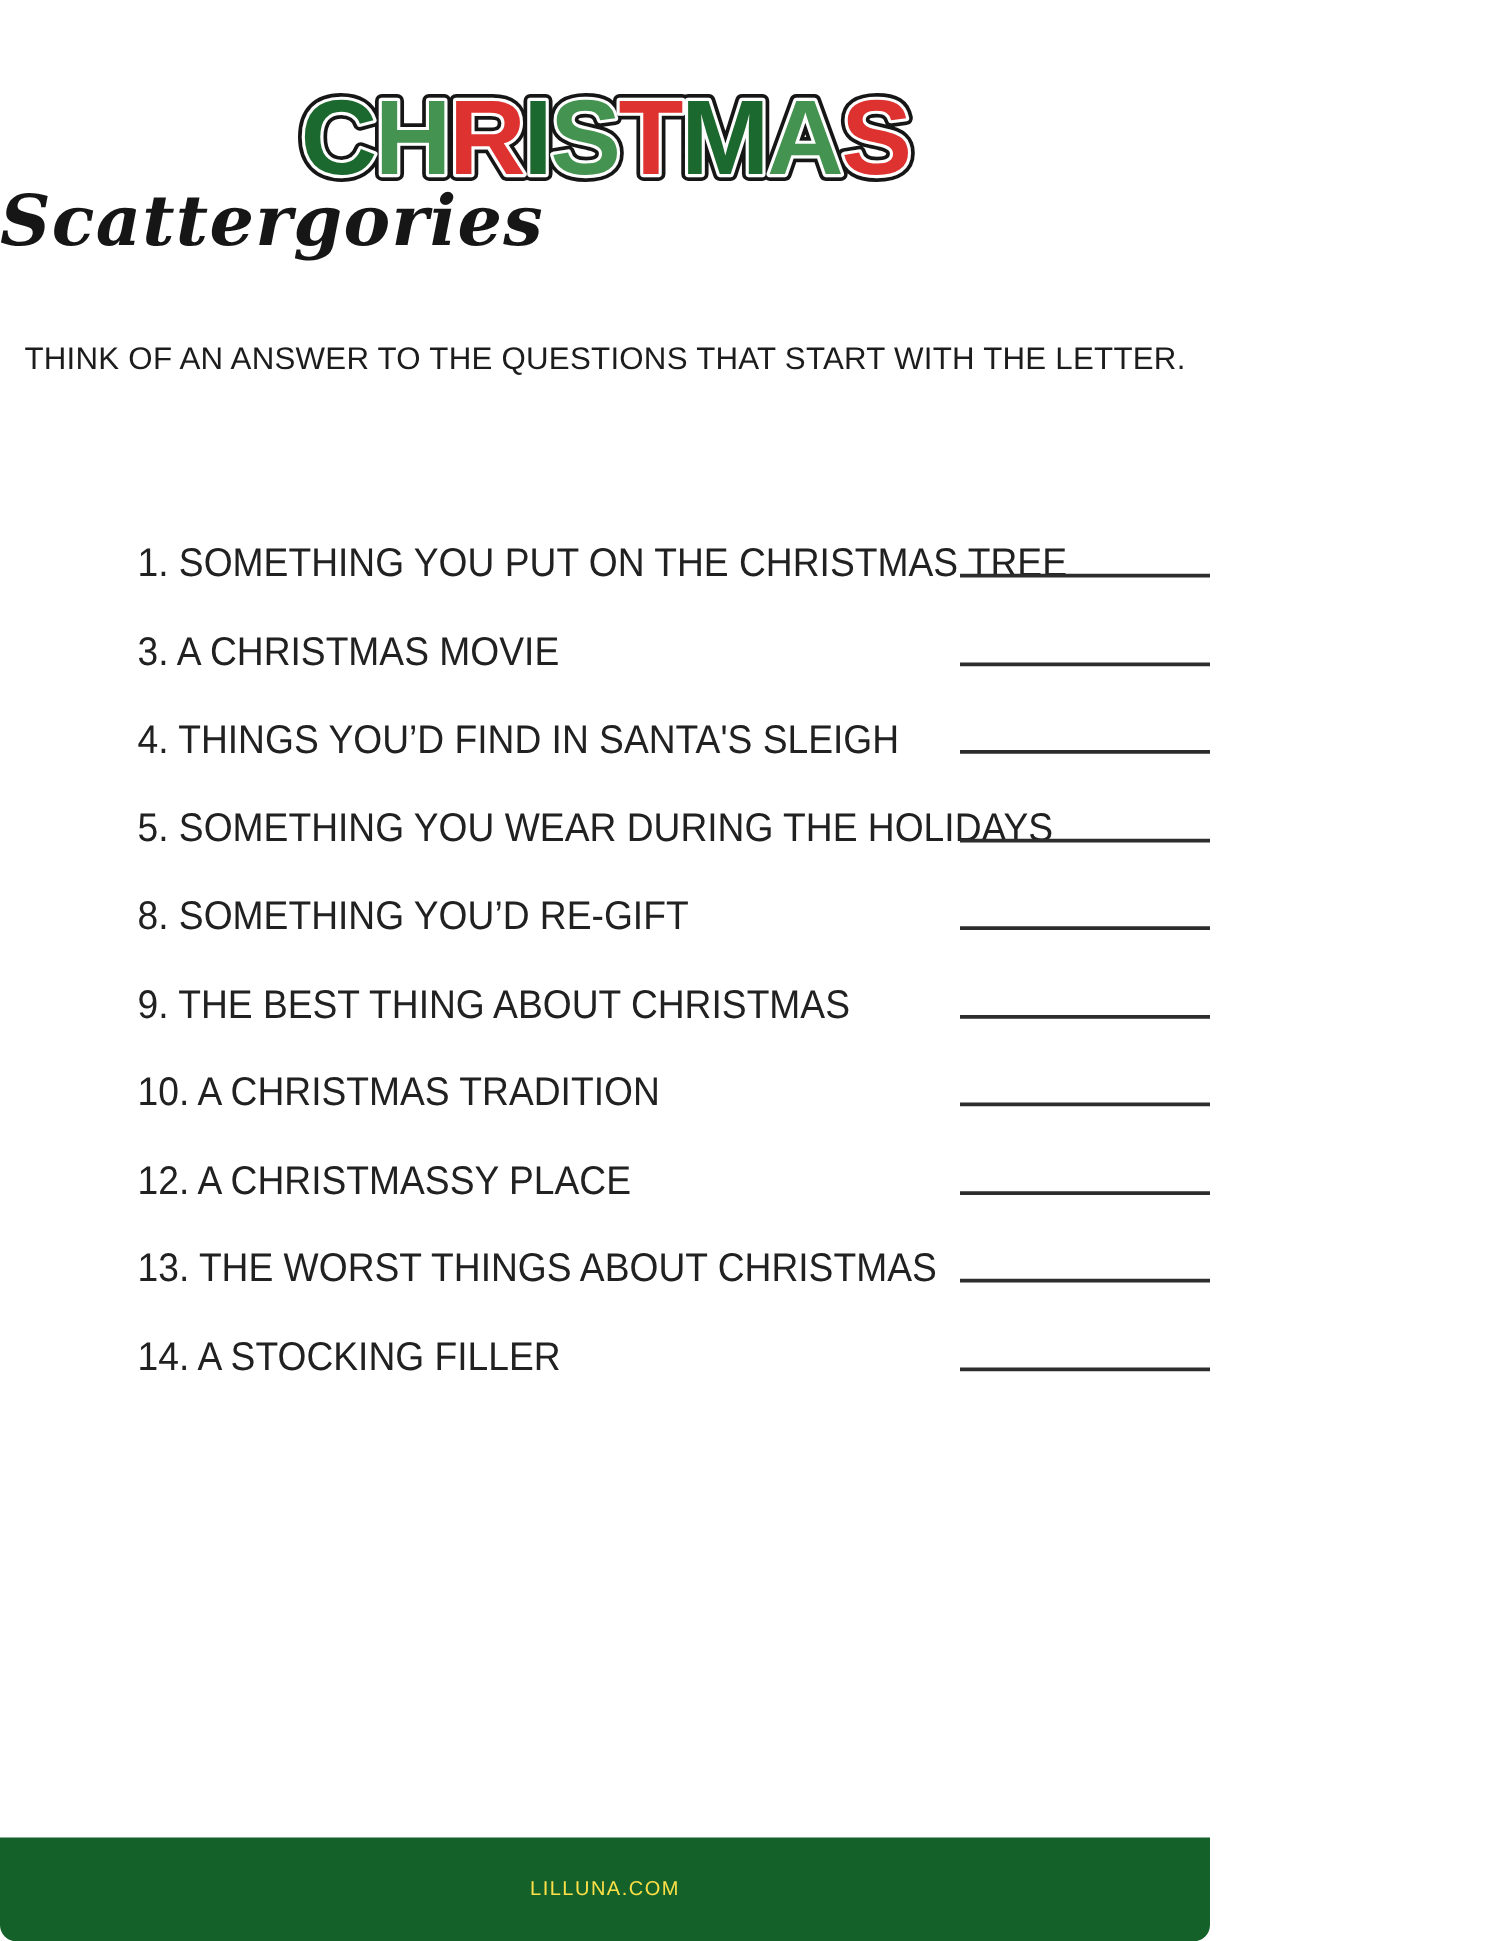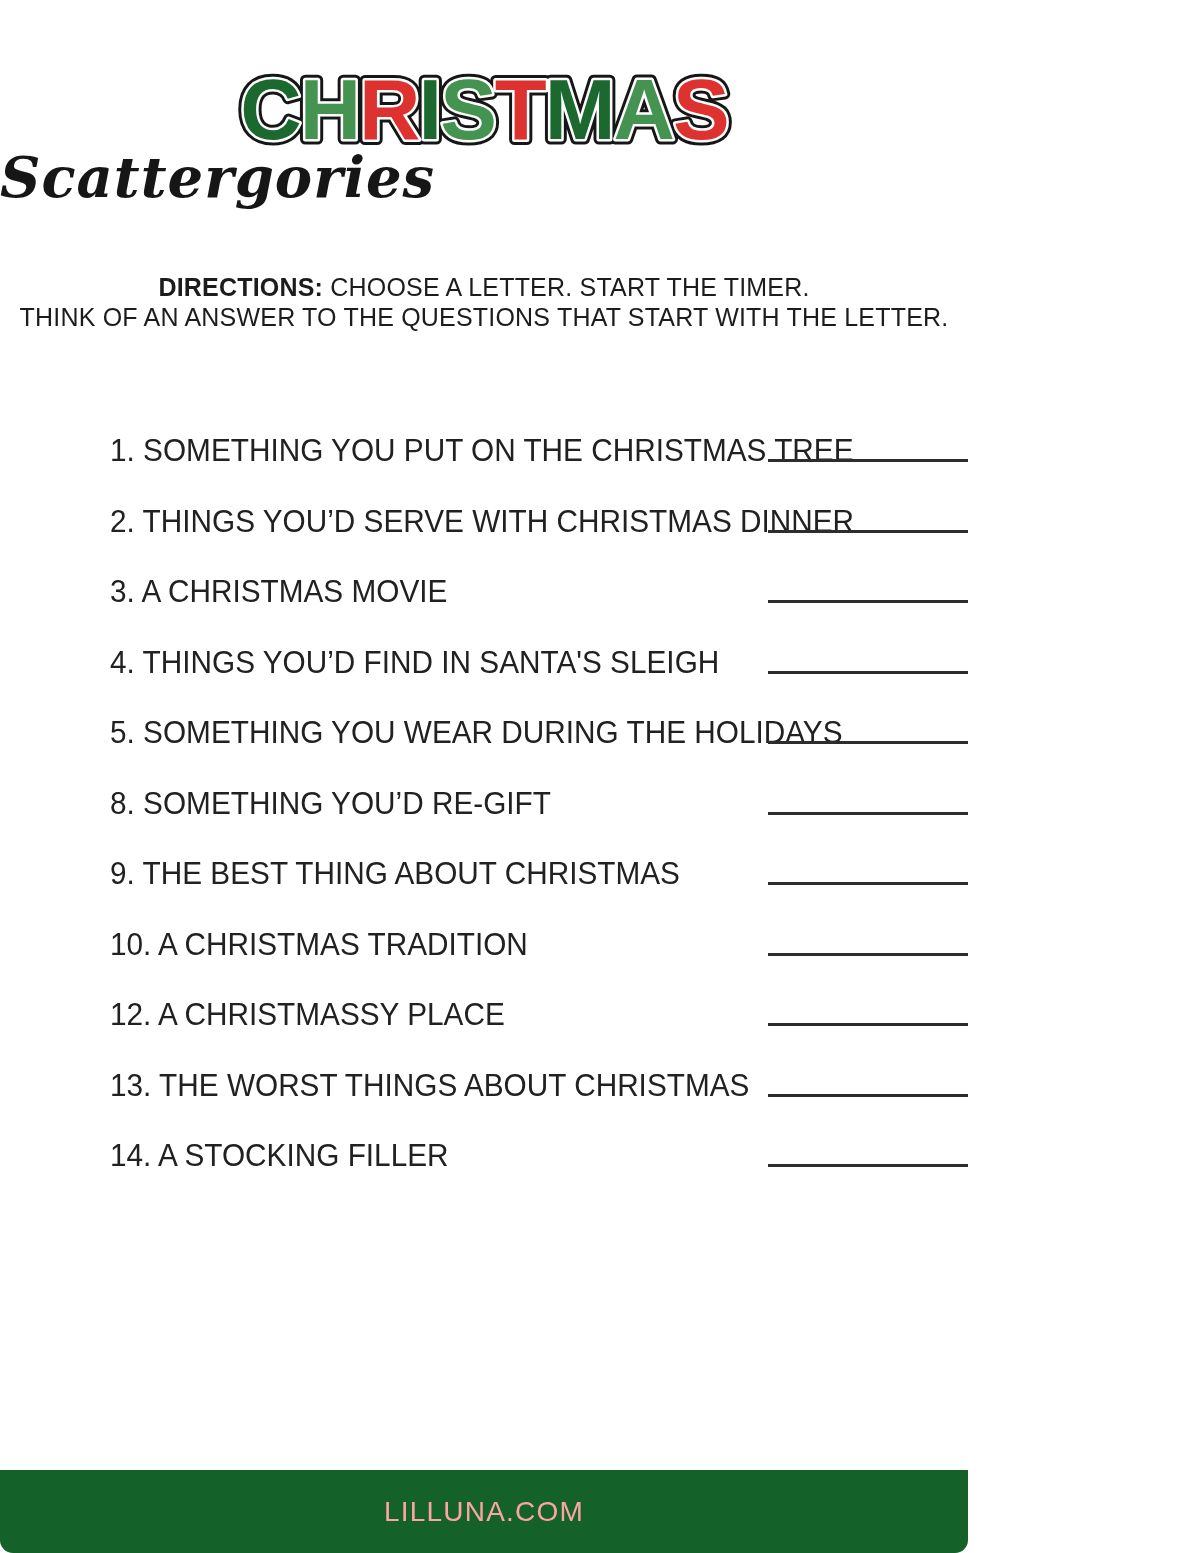--- a/index.html
+++ b/index.html
@@ -117,56 +117,48 @@
     left: 0;
     top: 1470px;
     width: 100%;
     height: 83px;
     background: var(--footer-green, #15612a);
     display: flex;
     align-items: center;
     justify-content: center;
   }
   .footer-site {
-    color: #fca5a5;
-    font-size: 28px;
+    color: #fde047;
+    font-size: 16px;
     letter-spacing: 1.2px;
     text-align: right;
   }
 </style>
 </head>
 <body>
 
 <div class="page">
 
   <div class="header-title">
     <svg class="title-svg" width="560" height="100" viewBox="0 0 560 100" aria-hidden="true">
       <text id="title-stroke-black" x="280" y="79">CHRISTMAS</text>
       <text id="title-stroke-white" x="280" y="79">CHRISTMAS</text>
       <text id="title-fill" x="280" y="79"><tspan fill="#1b692e">C</tspan><tspan fill="#449350">H</tspan><tspan fill="#de3231">R</tspan><tspan fill="#1b692e">I</tspan><tspan fill="#449350">S</tspan><tspan fill="#de3231">T</tspan><tspan fill="#1b692e">M</tspan><tspan fill="#449350">A</tspan><tspan fill="#de3231">S</tspan></text>
     </svg>
   </div>
 
   <div class="subtitle">Scattergories</div>
 
   <div class="directions">
-    <div class="dir-line1">
-      <span class="dir-label">DIRECTIONS:</span>
-      <span class="dir-rest">CHOOSE A LETTER. START THE TIMER.</span>
-    </div>
     <div class="dir-line2">THINK OF AN ANSWER TO THE QUESTIONS THAT START WITH THE LETTER.</div>
   </div>
 
   <ol class="questions">
       <li class="q-row">
         <span class="q-text">1. SOMETHING YOU PUT ON THE CHRISTMAS TREE</span>
-        <span class="q-line"></span>
-      </li>
-      <li class="q-row">
-        <span class="q-text">2. THINGS YOU’D SERVE WITH CHRISTMAS DINNER</span>
         <span class="q-line"></span>
       </li>
       <li class="q-row">
         <span class="q-text">3. A CHRISTMAS MOVIE</span>
         <span class="q-line"></span>
       </li>
       <li class="q-row">
         <span class="q-text">4. THINGS YOU’D FIND IN SANTA'S SLEIGH</span>
         <span class="q-line"></span>
       </li>

